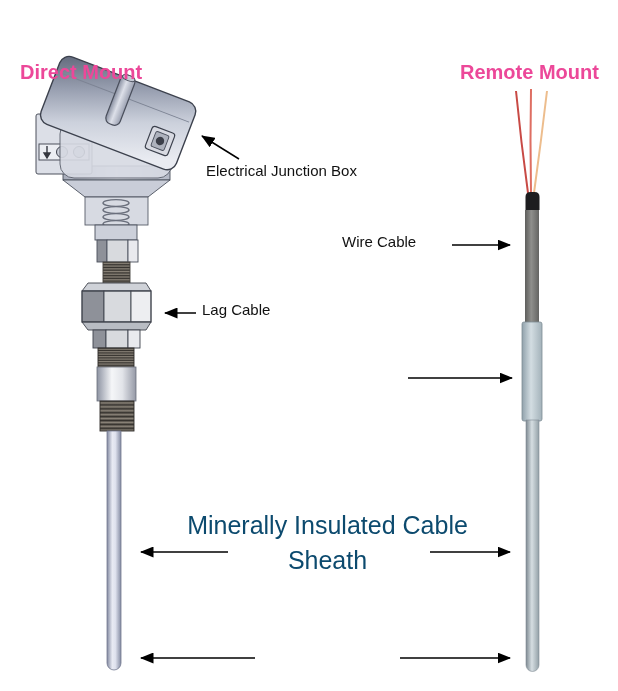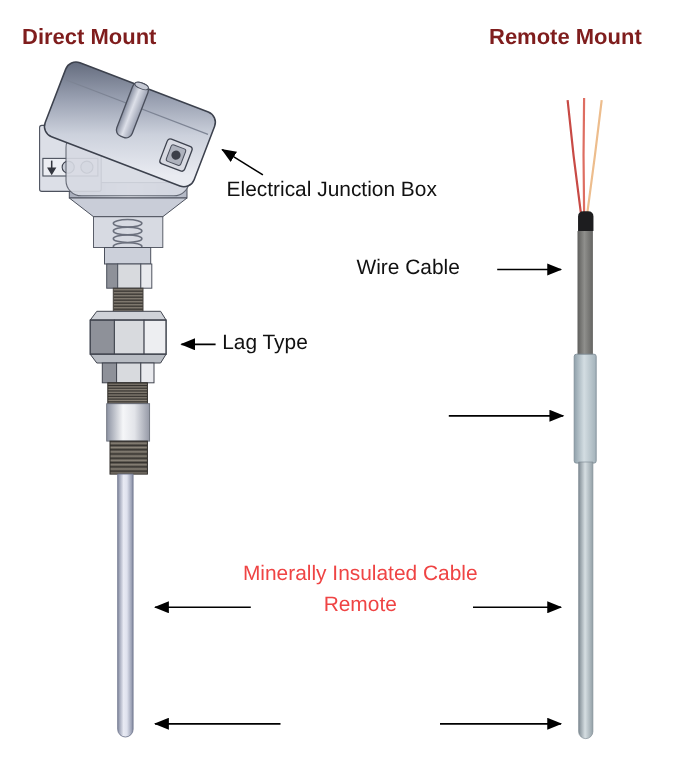--- a/index.html
+++ b/index.html
@@ -1,20 +1,20 @@
 <!DOCTYPE html>
 <html><head>
 <meta charset="utf-8">
 <style>
   html,body{margin:0;padding:0;background:#fff;}
   .stage{position:relative;width:618px;height:691px;background:#fff;overflow:hidden;
          font-family:"Liberation Sans",sans-serif;}
-  .title{position:absolute;font-size:20px;font-weight:bold;color:#7f1d1d;white-space:nowrap;}
-  .lbl{position:absolute;font-size:19px;color:#111;white-space:nowrap;}
-  .lbl-center{position:absolute;left:155px;width:345px;text-align:center;font-size:19px;color:#ef4444;}
+  .title{position:absolute;font-size:20px;font-weight:bold;color:#ec4899;white-space:nowrap;margin-top:38px;}
+  .lbl{position:absolute;font-size:15px;color:#111;white-space:nowrap;}
+  .lbl-center{position:absolute;left:155px;width:345px;text-align:center;font-size:25px;color:#0c4a6e;}
   svg{position:absolute;left:0;top:0;}
 </style>
 </head>
 <body>
 
 <div class="stage">
 
   <svg width="618" height="691" viewBox="0 0 618 691">
     <defs>
       <marker id="ah" markerUnits="userSpaceOnUse" markerWidth="14" markerHeight="11" refX="12.5" refY="5.5" orient="auto">
@@ -160,24 +160,24 @@
       <line x1="452" y1="245" x2="510" y2="245" marker-end="url(#ah)"></line>
       <line x1="408" y1="378" x2="512" y2="378" marker-end="url(#ah)"></line>
       <line x1="228" y1="552" x2="141" y2="552" marker-end="url(#ah)"></line>
       <line x1="430" y1="552" x2="510" y2="552" marker-end="url(#ah)"></line>
       <line x1="255" y1="658" x2="141" y2="658" marker-end="url(#ah)"></line>
       <line x1="400" y1="658" x2="510" y2="658" marker-end="url(#ah)"></line>
     </g>
   </svg>
 
   <div class="title" style="left:20px;top:23px;">Direct Mount</div>
-  <div class="title" style="left:444px;top:23px;width:140px;text-align:center;">Remote Mount</div>
+  <div class="title" style="left:460px;top:23px;width:140px;text-align:left;">Remote Mount</div>
 
   <div class="lbl" style="left:206px;top:162px;">Electrical Junction Box</div>
-  <div class="lbl" style="left:324px;top:233px;">Wire Cable</div>
-  <div class="lbl" style="left:202px;top:301px;">Lag Type</div>
+  <div class="lbl" style="left:342px;top:233px;">Wire Cable</div>
+  <div class="lbl" style="left:202px;top:301px;">Lag Cable</div>
 
   <div class="lbl-center" style="top:511px;">
     <div>Minerally Insulated Cable</div>
-    <div style="margin-top:6px;">Remote</div>
+    <div style="margin-top:6px;">Sheath</div>
   </div>
 
 </div>
 
 </body></html>

